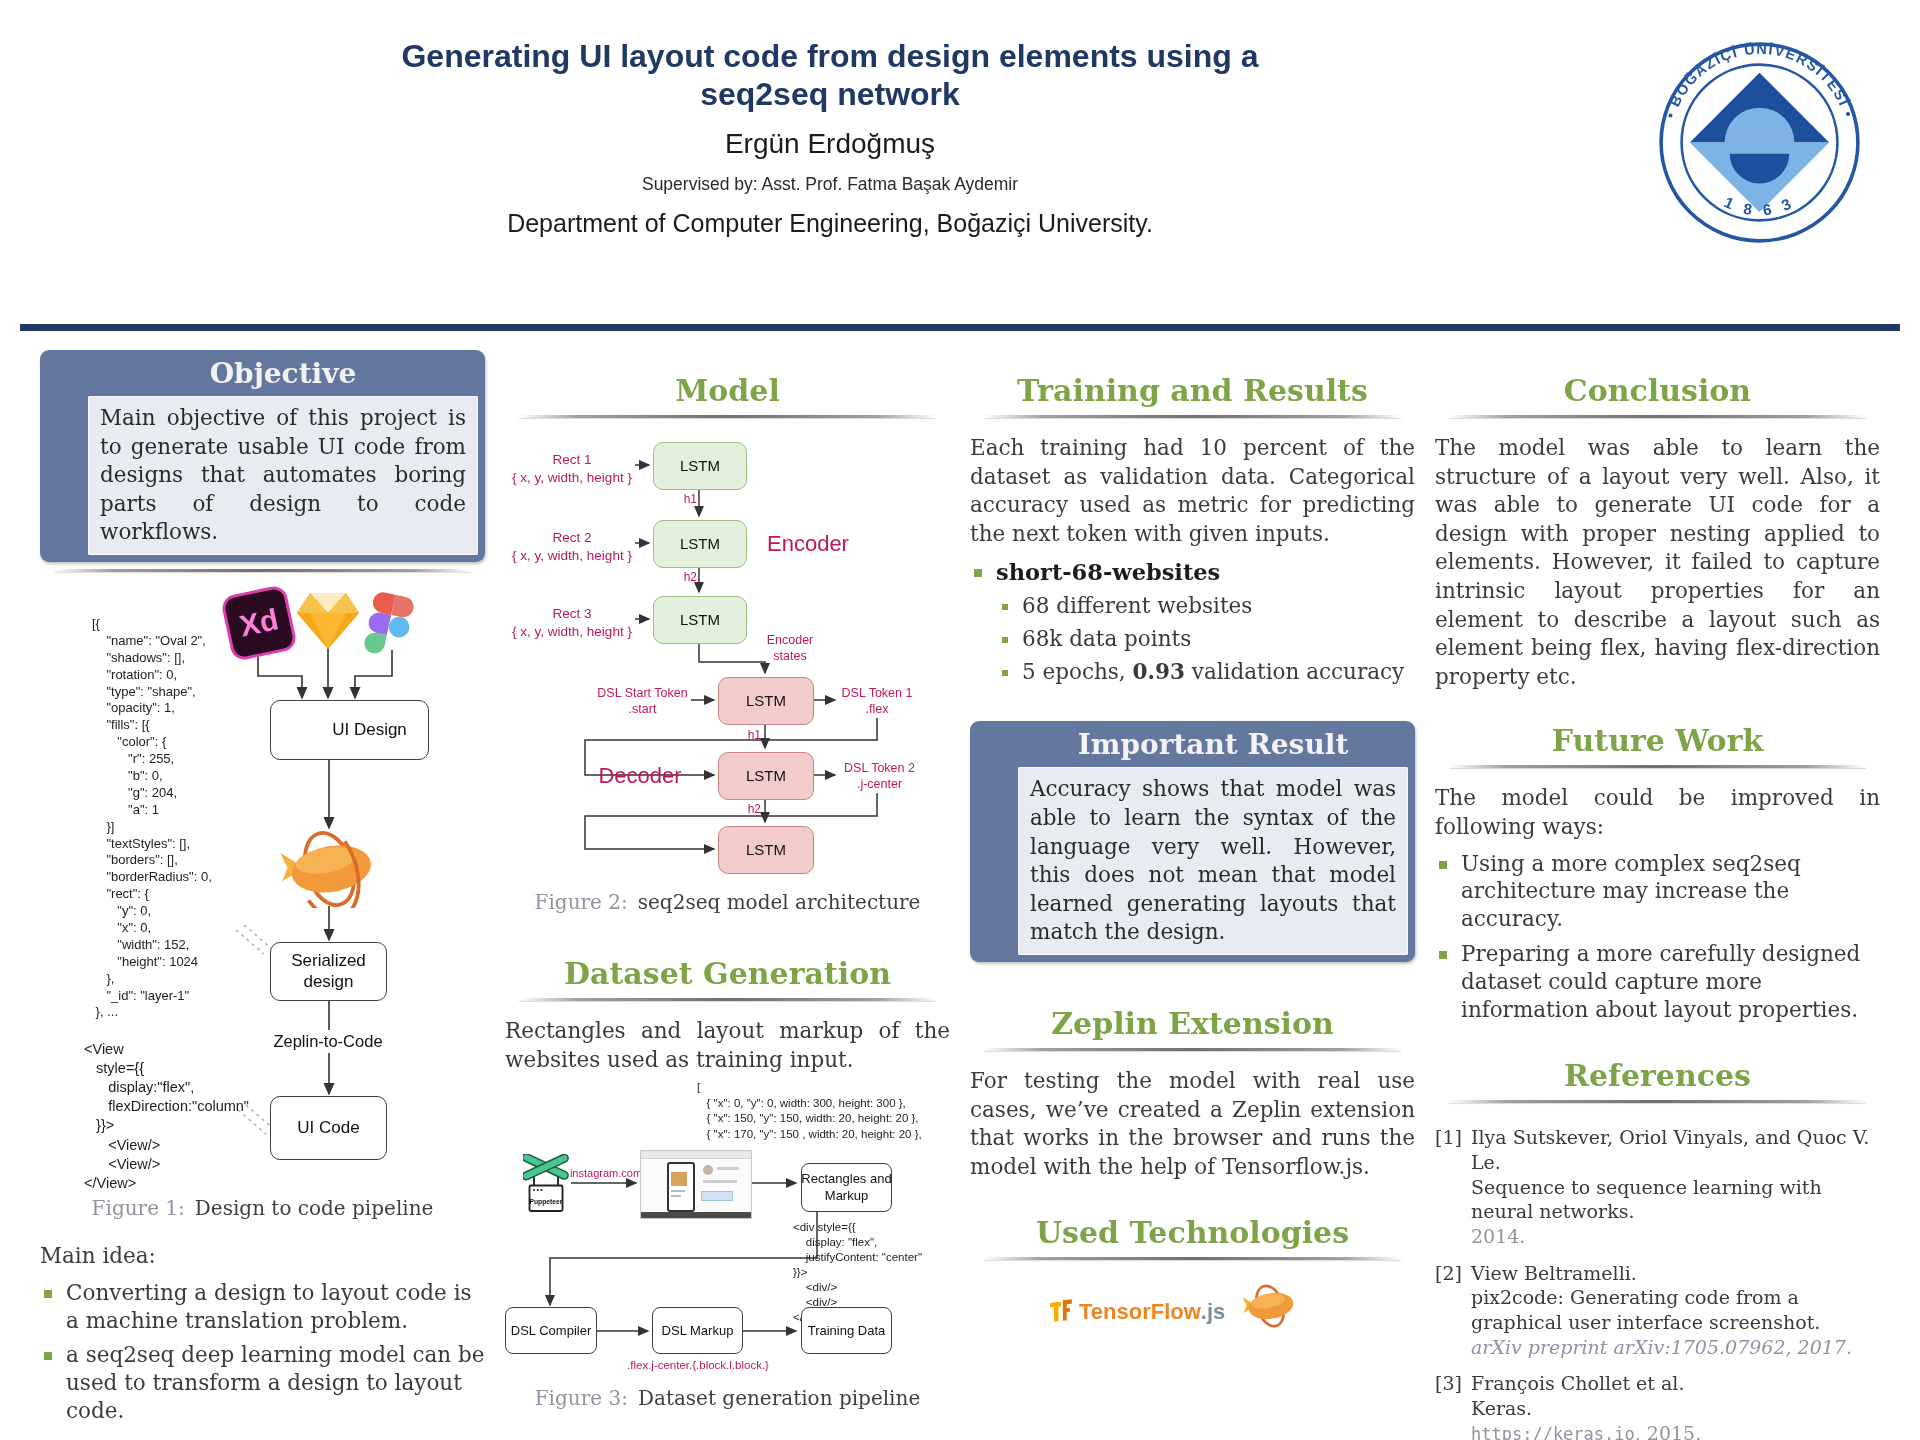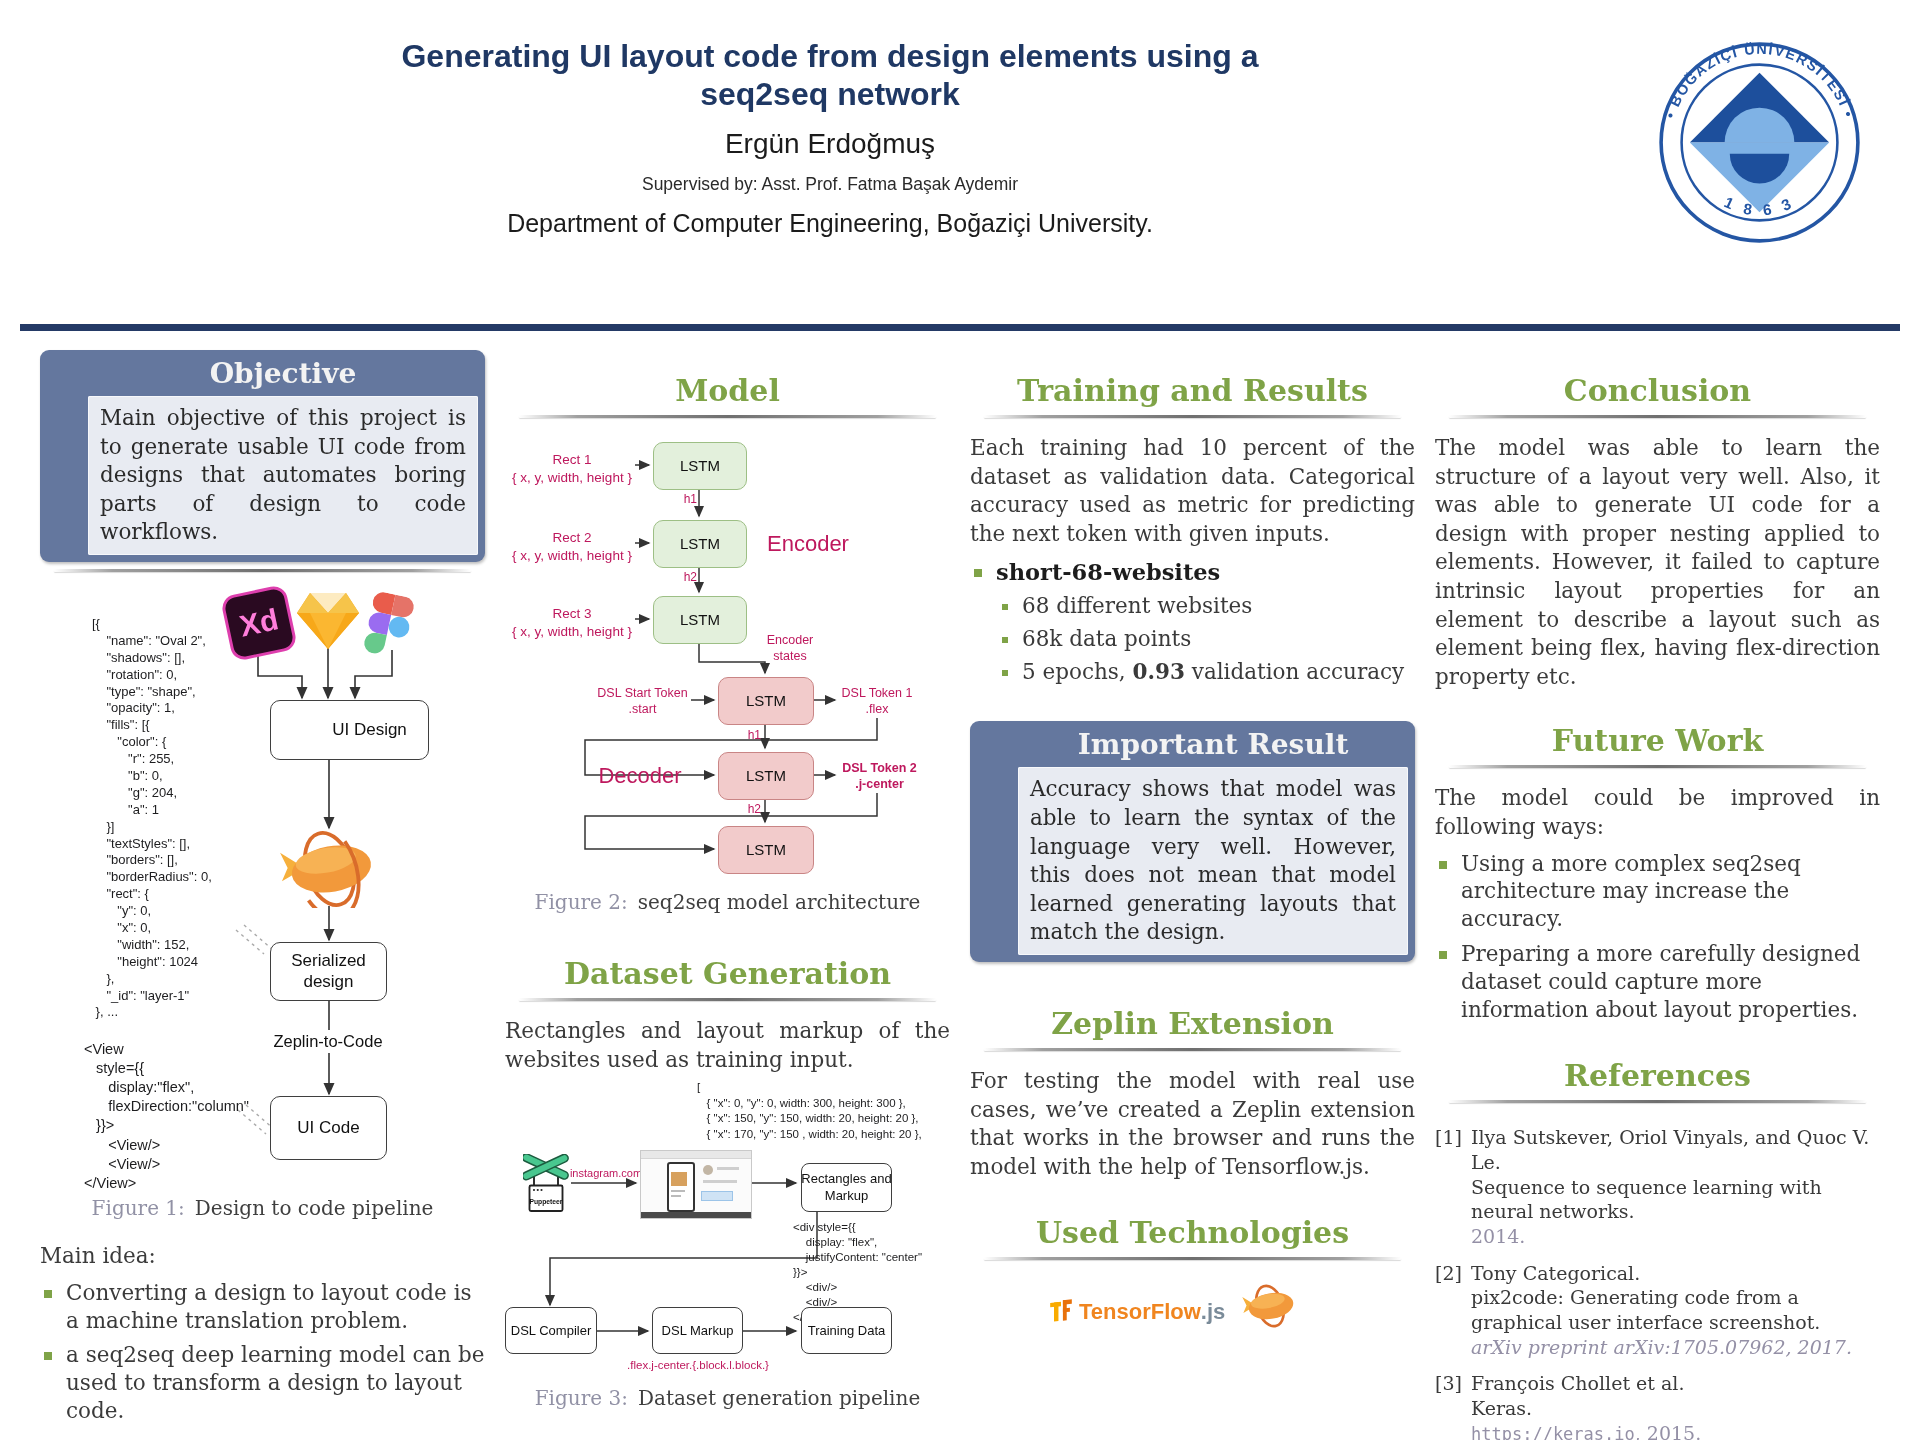--- a/index.html
+++ b/index.html
@@ -287,21 +287,21 @@
 
       <div class="dlabel" style="left:90px;top:251px;width:95px;font-size:12.5px;">DSL Start Token
 .start</div>
       <div class="dnode lstm-p" style="left:213px;top:243px;width:94px;height:46px;font-size:15px;">LSTM</div>
       <div class="dlabel" style="left:332px;top:251px;width:80px;font-size:12.5px;">DSL Token 1
 .flex</div>
 
       <div class="dlabel" style="left:232px;top:294px;width:24px;font-size:12px;text-align:right;">h1</div>
       <div class="dlabel" style="left:85px;top:328px;width:100px;font-size:22px;">Decoder</div>
       <div class="dnode lstm-p" style="left:213px;top:318px;width:94px;height:46px;font-size:15px;">LSTM</div>
-      <div class="dlabel" style="left:332px;top:326px;width:85px;font-size:12.5px;font-weight:bold;">DSL Token 2
+      <div class="dlabel" style="left:332px;top:326px;width:85px;font-size:12.5px;">DSL Token 2
 .j-center</div>
 
       <div class="dlabel" style="left:232px;top:368px;width:24px;font-size:12px;text-align:right;">h2</div>
       <div class="dnode lstm-p" style="left:213px;top:392px;width:94px;height:46px;font-size:15px;">LSTM</div>
     </div>
 
     <div class="cap">
       <span class="cap-label">Figure 2:</span><span>seq2seq model architecture</span>
     </div>
 
@@ -460,21 +460,21 @@
       <div class="ref-num">[1]</div>
       <div class="ref-body">
         <div>Ilya Sutskever, Oriol Vinyals, and Quoc V. Le.</div>
         <div>Sequence to sequence learning with neural networks.</div>
         <div class="venue">2014.</div>
       </div>
     </div>
     <div class="ref">
       <div class="ref-num">[2]</div>
       <div class="ref-body">
-        <div>Tony Categorical.</div>
+        <div>View Beltramelli.</div>
         <div>pix2code: Generating code from a graphical user interface screenshot.</div>
         <div class="venue it">arXiv preprint arXiv:1705.07962, 2017.</div>
       </div>
     </div>
     <div class="ref">
       <div class="ref-num">[3]</div>
       <div class="ref-body">
         <div>François Chollet et al.</div>
         <div>Keras.</div>
         <div><span class="mono">https://keras.io</span><span class="venue">, 2015.</span></div>

